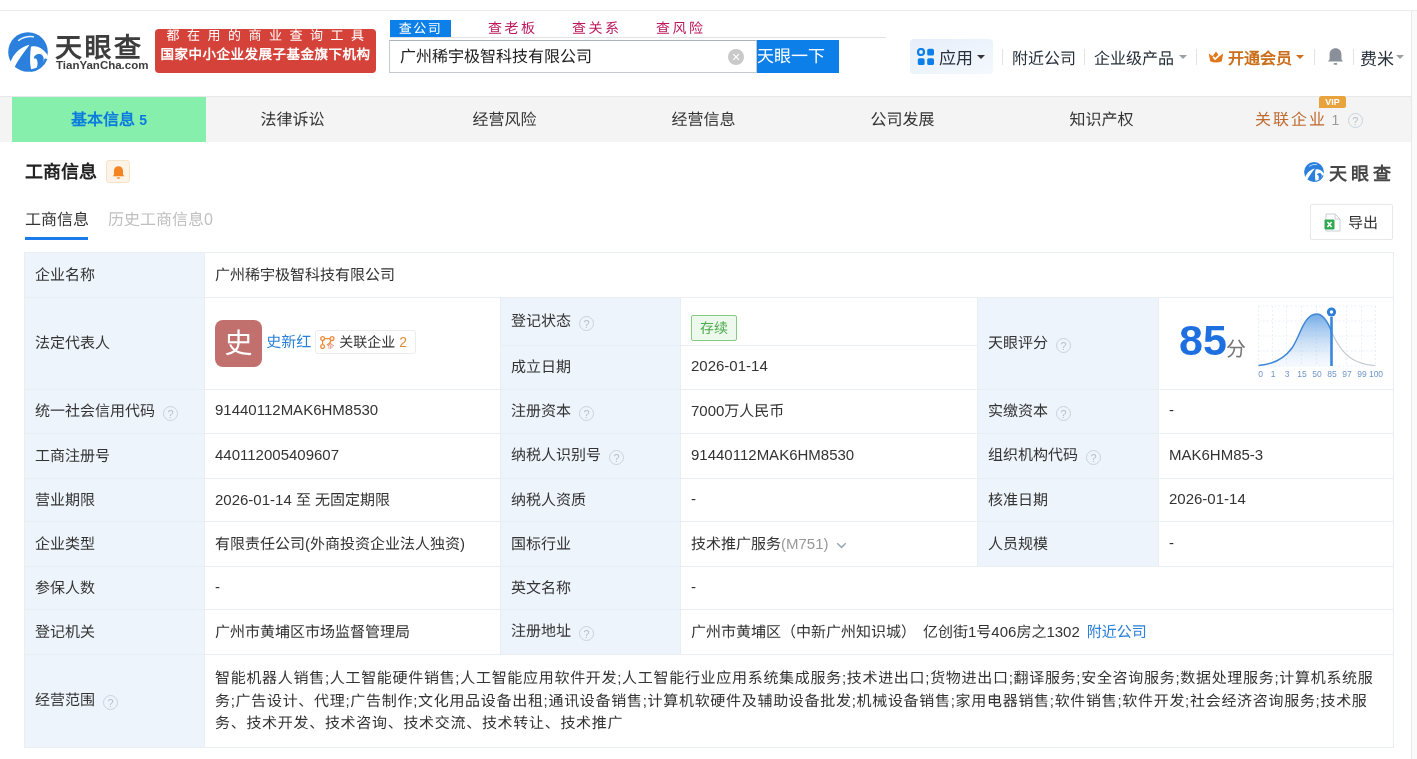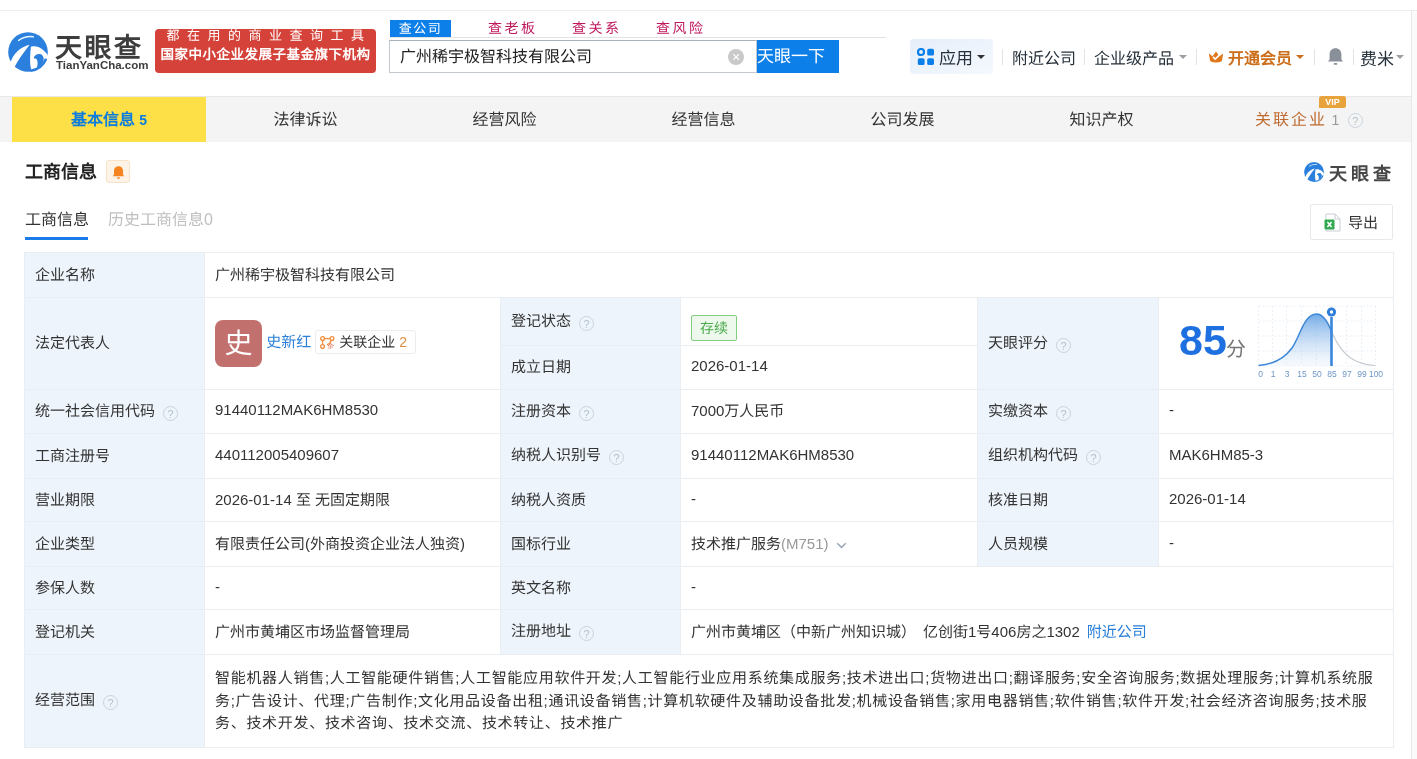--- a/index.html
+++ b/index.html
@@ -30,21 +30,21 @@
   .appbox .txt { position:absolute; left:29px; top:5px; font-size:17px; color:#26303a; }
   .appbox .caret { position:absolute; left:67px; top:16px; width:0; height:0; border:4px solid transparent; border-top:4.5px solid #333; }
   .hmenu { position:absolute; top:45px; font-size:16px; color:#26303a; white-space:nowrap; }
   .hdiv { position:absolute; top:49px; width:1px; height:16px; background:#e3e3e3; }
   .gcaret { position:absolute; width:0; height:0; border:4px solid transparent; border-top:4.5px solid #9aa0a6; }
   .vip-orange { color:#cc6f1c; font-weight:bold; }
 
   
   .navbar { position:absolute; left:0; top:96px; width:1411px; height:46px; background:#f4f4f4; border-top:1px solid #e8e8e8; }
   .nav-tab { position:absolute; top:97px; height:45px; line-height:45px; text-align:center; font-size:16px; color:#333; }
-  .nav-active { background:#fde047; color:#0a7ce0; font-weight:bold; }
+  .nav-active { background:#86efac; color:#0a7ce0; font-weight:bold; }
   .nav-cnt { font-size:14px; color:#0a7ce0; }
   .vipbadge { position:absolute; left:1319px; top:96px; width:27px; height:12px; background:#e8a33d; border-radius:2.5px 2.5px 2.5px 0; color:#fff; font-size:9px; font-weight:bold; line-height:12px; text-align:center; }
   .qmark { display:inline-block; width:15px; height:15px; border:1px solid #c9d3dc; border-radius:50%; color:#b3c0cc; font-size:11px; line-height:14px; text-align:center; vertical-align:-2px; margin-left:4px; }
 
   
   .sec-title { position:absolute; left:25px; top:157px; font-size:18px; font-weight:bold; color:#222; }
   .bellbadge { position:absolute; left:106px; top:160px; width:24px; height:23px; background:#fdf3e6; border:1px solid #f7e3c8; border-radius:3px; }
   .minilogo-txt { position:absolute; left:1329px; top:159px; font-size:18px; font-weight:bold; color:#474747; letter-spacing:4px; }
   .subtab1 { position:absolute; left:25px; top:206px; font-size:16px; color:#333; }
   .subtab2 { position:absolute; left:108px; top:206px; font-size:16px; color:#bfbfbf; }
@@ -121,21 +121,21 @@
   <svg class="abs" style="left:1327px;top:47px" width="17" height="19" viewBox="0 0 17 19">
     <path d="M8.5,1.2 C5.1,1.2 2.6,3.8 2.6,7.2 L2.6,12.2 L1,14.4 L16,14.4 L14.4,12.2 L14.4,7.2 C14.4,3.8 11.9,1.2 8.5,1.2 Z" fill="#8a9099"></path>
     <rect x="6.7" y="16" width="3.6" height="1.8" rx="0.9" fill="#8a9099"></rect>
   </svg>
   <div class="hdiv" style="left:1353px"></div>
   <div class="hmenu" style="left:1360px;font-size:17px">费米</div>
   <div class="gcaret" style="left:1396px;top:55px"></div>
 
   <div class="navbar"></div>
   <div class="nav-tab nav-active" style="left:12px;width:194px">基本信息 <span class="nav-cnt">5</span></div>
-  <div class="nav-tab" style="left:206px;width:199px">法律诉讼</div>
+  <div class="nav-tab" style="left:193px;width:199px">法律诉讼</div>
   <div class="nav-tab" style="left:405px;width:199px">经营风险</div>
   <div class="nav-tab" style="left:604px;width:199px">经营信息</div>
   <div class="nav-tab" style="left:803px;width:199px">公司发展</div>
   <div class="nav-tab" style="left:1002px;width:199px">知识产权</div>
   <div class="nav-tab" style="left:1201px;width:199px;color:#bf6b30;text-align:left;padding-left:54px"><span style="letter-spacing:2px">关联企业</span> <span style="font-size:14px;color:#999">1</span> <span class="qmark" style="vertical-align:0">?</span></div>
   <div class="vipbadge">VIP</div>
 
   <div class="sec-title">工商信息</div>
   <div class="bellbadge">
     <svg style="position:absolute;left:5px;top:4px" width="13" height="15" viewBox="0 0 17 19">

